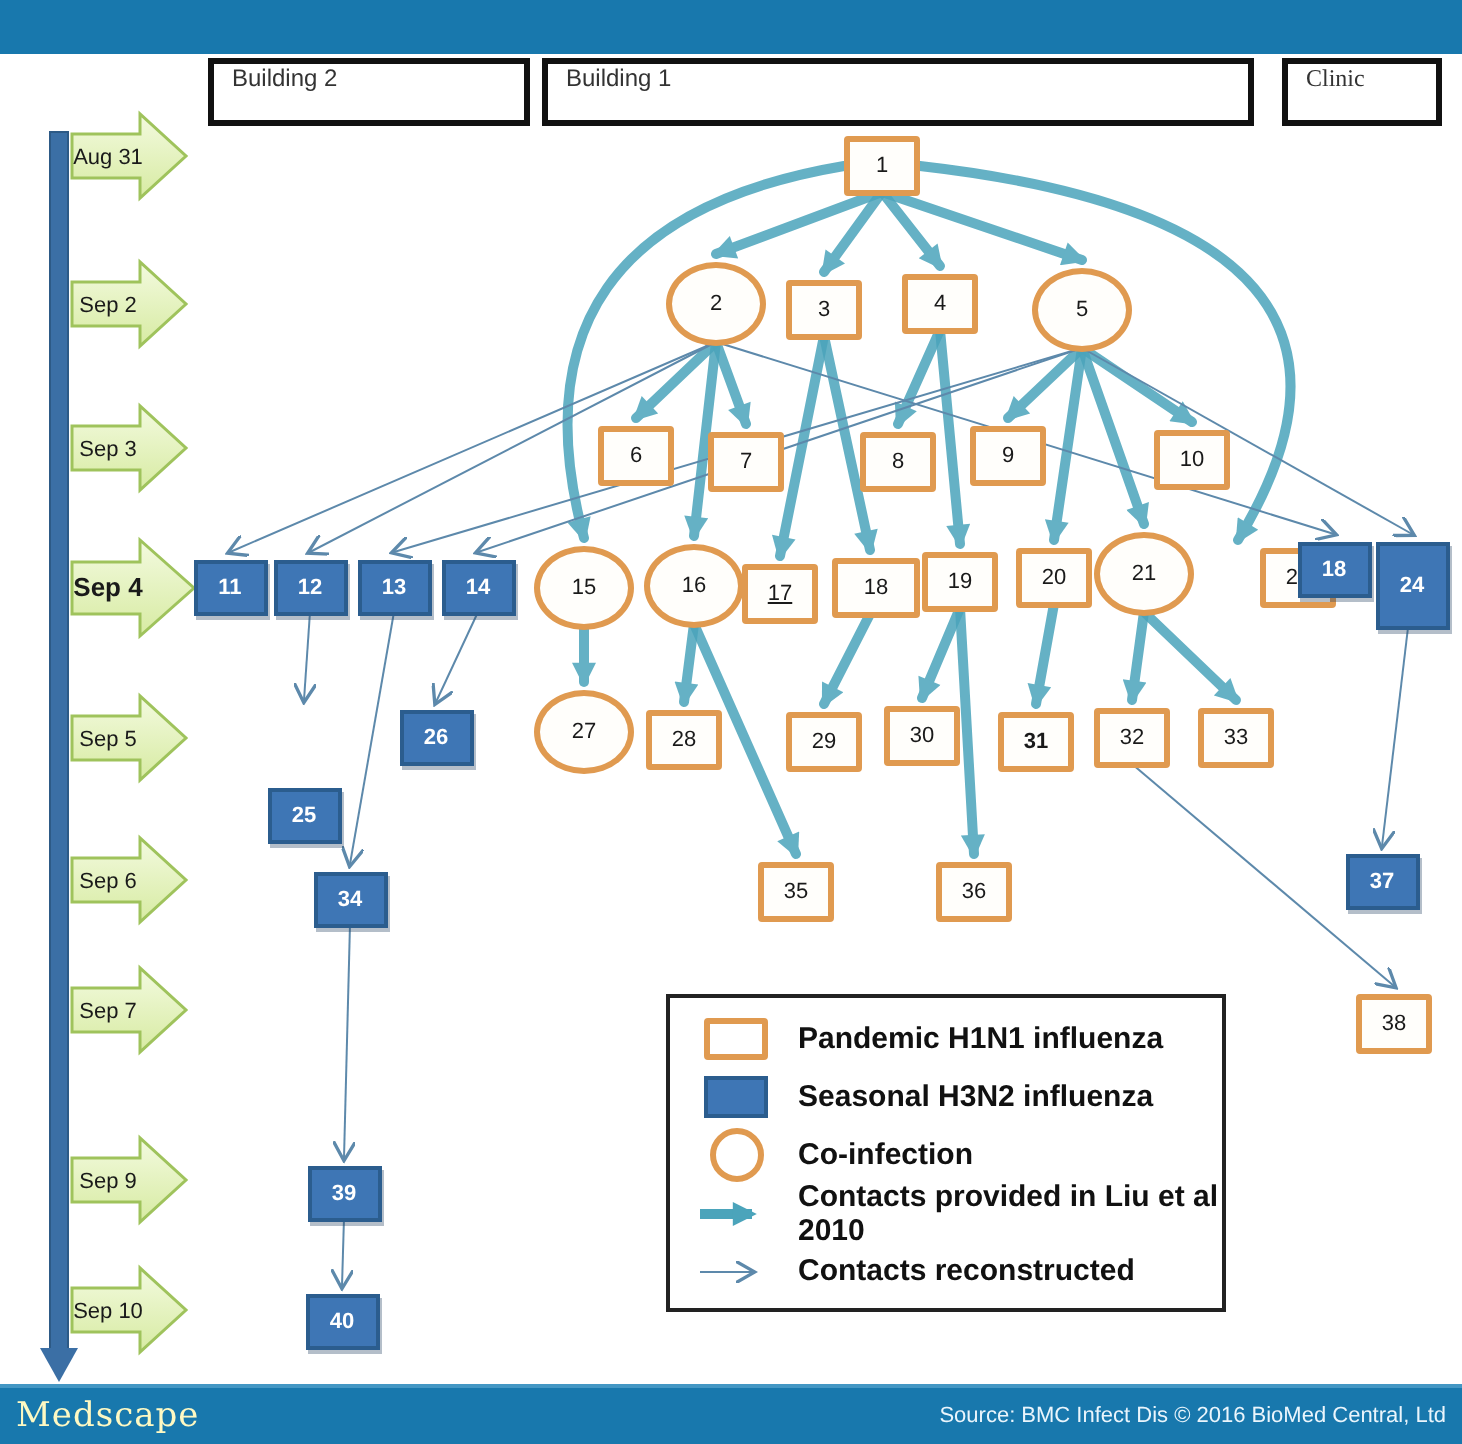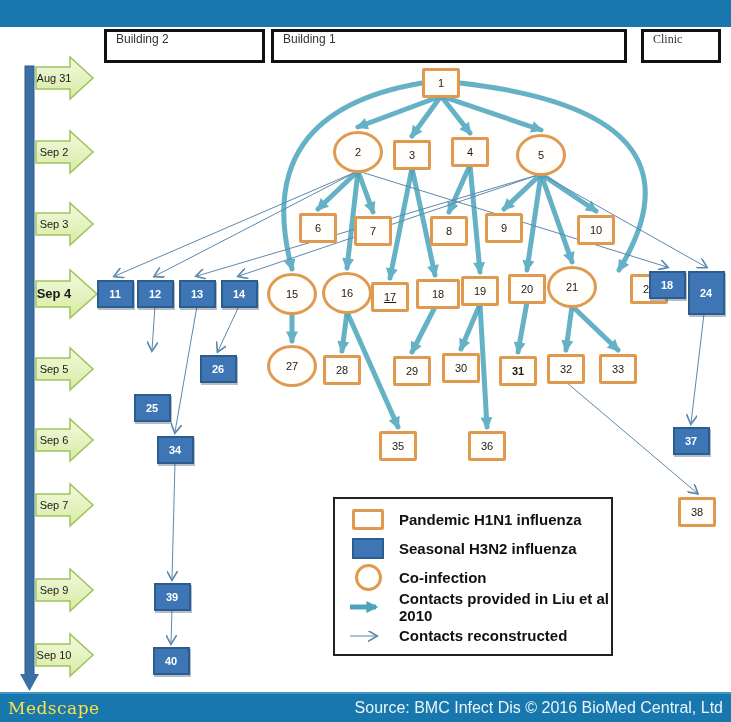--- a/index.html
+++ b/index.html
@@ -1,21 +1,21 @@
 <!DOCTYPE html>
 <html><head>
 <meta charset="utf-8">
 <style>
   html,body{margin:0;padding:0;}
   body{font-family:"Liberation Sans", sans-serif; background:#fff;}
   .stage{position:relative;width:731px;height:722px;background:#ffffff;overflow:hidden;}
   .top-bar{position:absolute;left:0;top:0;width:731px;height:27px;background:#1878ad;}
   .bottom-bar{position:absolute;left:0;top:692px;width:731px;height:30px;background:#1878ad;border-top:2px solid #4497c4;box-sizing:border-box;display:flex;align-items:center;justify-content:space-between;}
-  .logo{font-family:"DejaVu Serif", serif;color:#fde047;font-size:17px;padding-left:8px;letter-spacing:0.5px;}
-  .source-text{color:#eaf5fc;font-size:16px;padding-right:8px;}
+  .logo{font-family:"DejaVu Serif", serif;color:#fef9c3;font-size:17px;padding-left:8px;letter-spacing:0.5px;}
+  .source-text{color:#eaf5fc;font-size:11px;padding-right:8px;}
   #edge-svg{position:absolute;left:0;top:0;width:731px;height:722px;}
   .building-box{position:absolute;top:29px;height:34px;background:#ffffff;border:3px solid #111;box-sizing:border-box;display:flex;align-items:flex-start;padding-left:9px;font-size:12px;color:#333;}
   .b2{left:104px;width:161px;}
   .b1{left:271px;width:356px;}
   .clinic{left:641px;width:80px;font-family:Liberation Serif, serif;}
   .node{position:absolute;display:flex;align-items:center;justify-content:center;font-size:11px;color:#1a1a1a;box-sizing:border-box;background:#fffefb;}
   .node.pandemic{border:3px solid #e09a50;border-radius:2px;}
   .node.coinfection{border:3px solid #e09a50;border-radius:50%;}
   .node.seasonal{background:#3e76b5;border:2px solid #2b5d8e;color:#ffffff;font-weight:bold;box-shadow:1px 2px 0 rgba(40,70,100,0.35);}
   .legend{position:absolute;left:333px;top:497px;width:280px;height:159px;background:#ffffff;border:2px solid #222;box-sizing:border-box;padding:6px 0 0 10px;}

